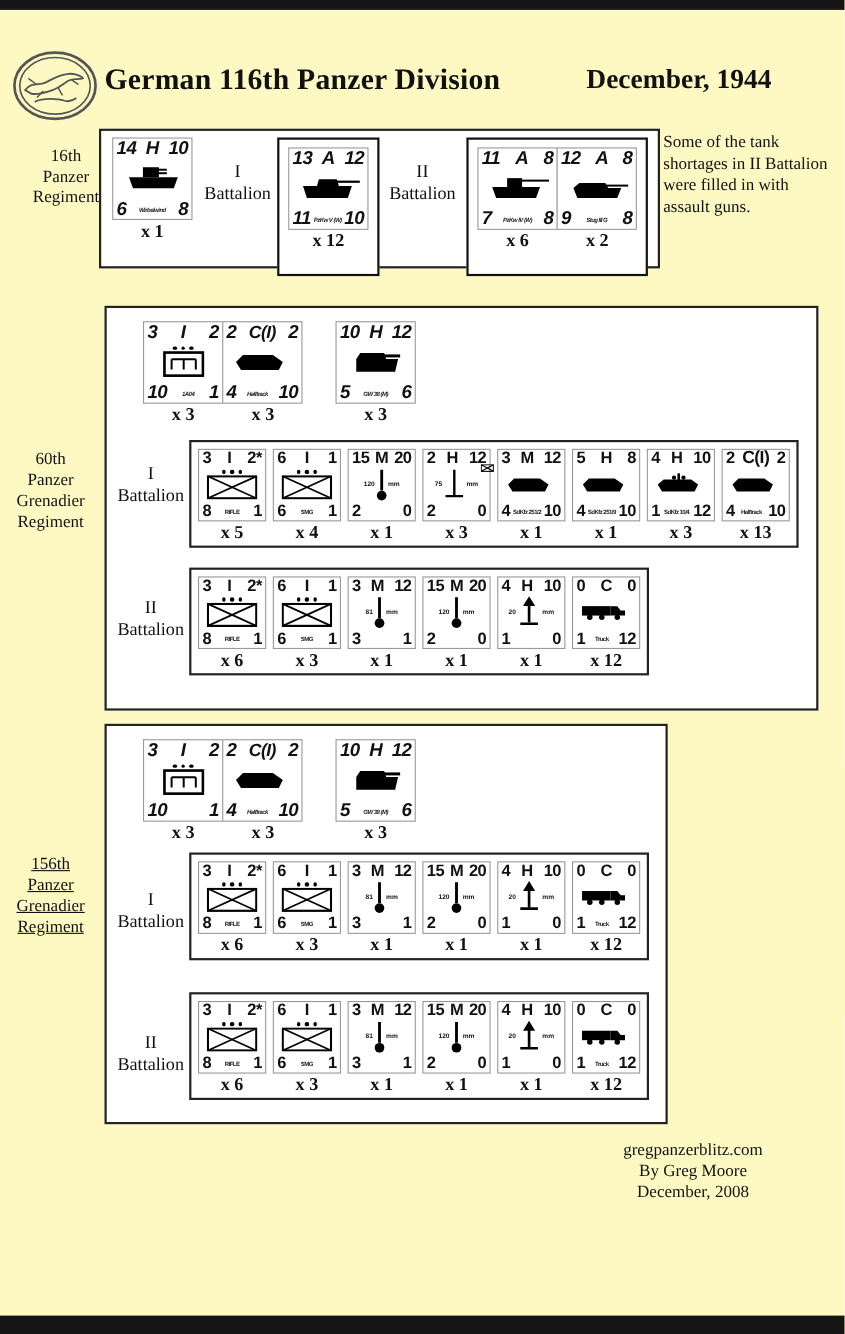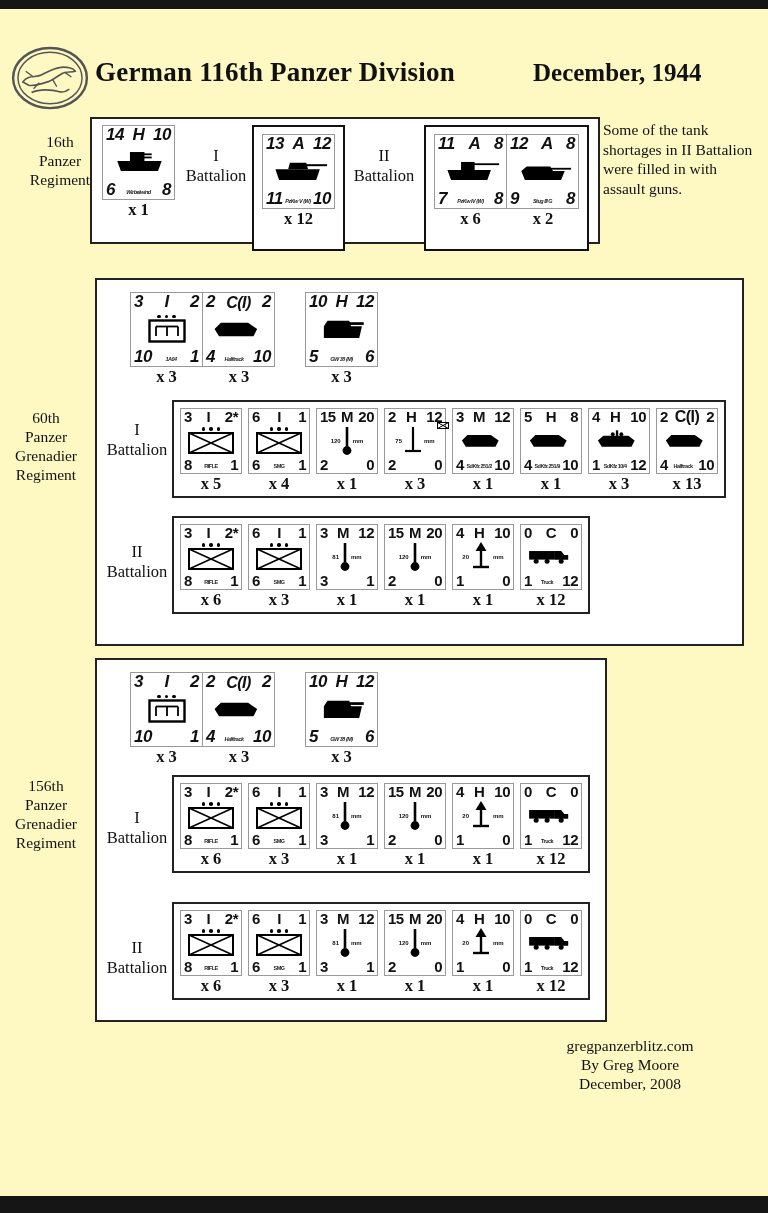--- a/index.html
+++ b/index.html
@@ -619,21 +619,21 @@
               <span>1</span>
               <span class="clbl">Truck</span>
               <span>12</span>
             </div>
           </div>
           <div class="ccount">x 12</div>
         </div>
       </div>
   </div>
 
-  <div class="abs seclabel" style="left:0px;top:776px;width:92px;">
+  <div class="abs seclabel" style="left:0px;top:776px;width:92px;text-decoration:underline;">
     <div>156th</div>
     <div>Panzer</div>
     <div>Grenadier</div>
     <div>Regiment</div>
   </div>
   <div class="outerbox" style="left:95px;top:658px;width:508px;height:360px;">
     <div class="abs sz-lg cgroup joined" style="left:33px;top:12px;">
         <div class="cunit">
           <div class="counter">
             <div class="crow">

